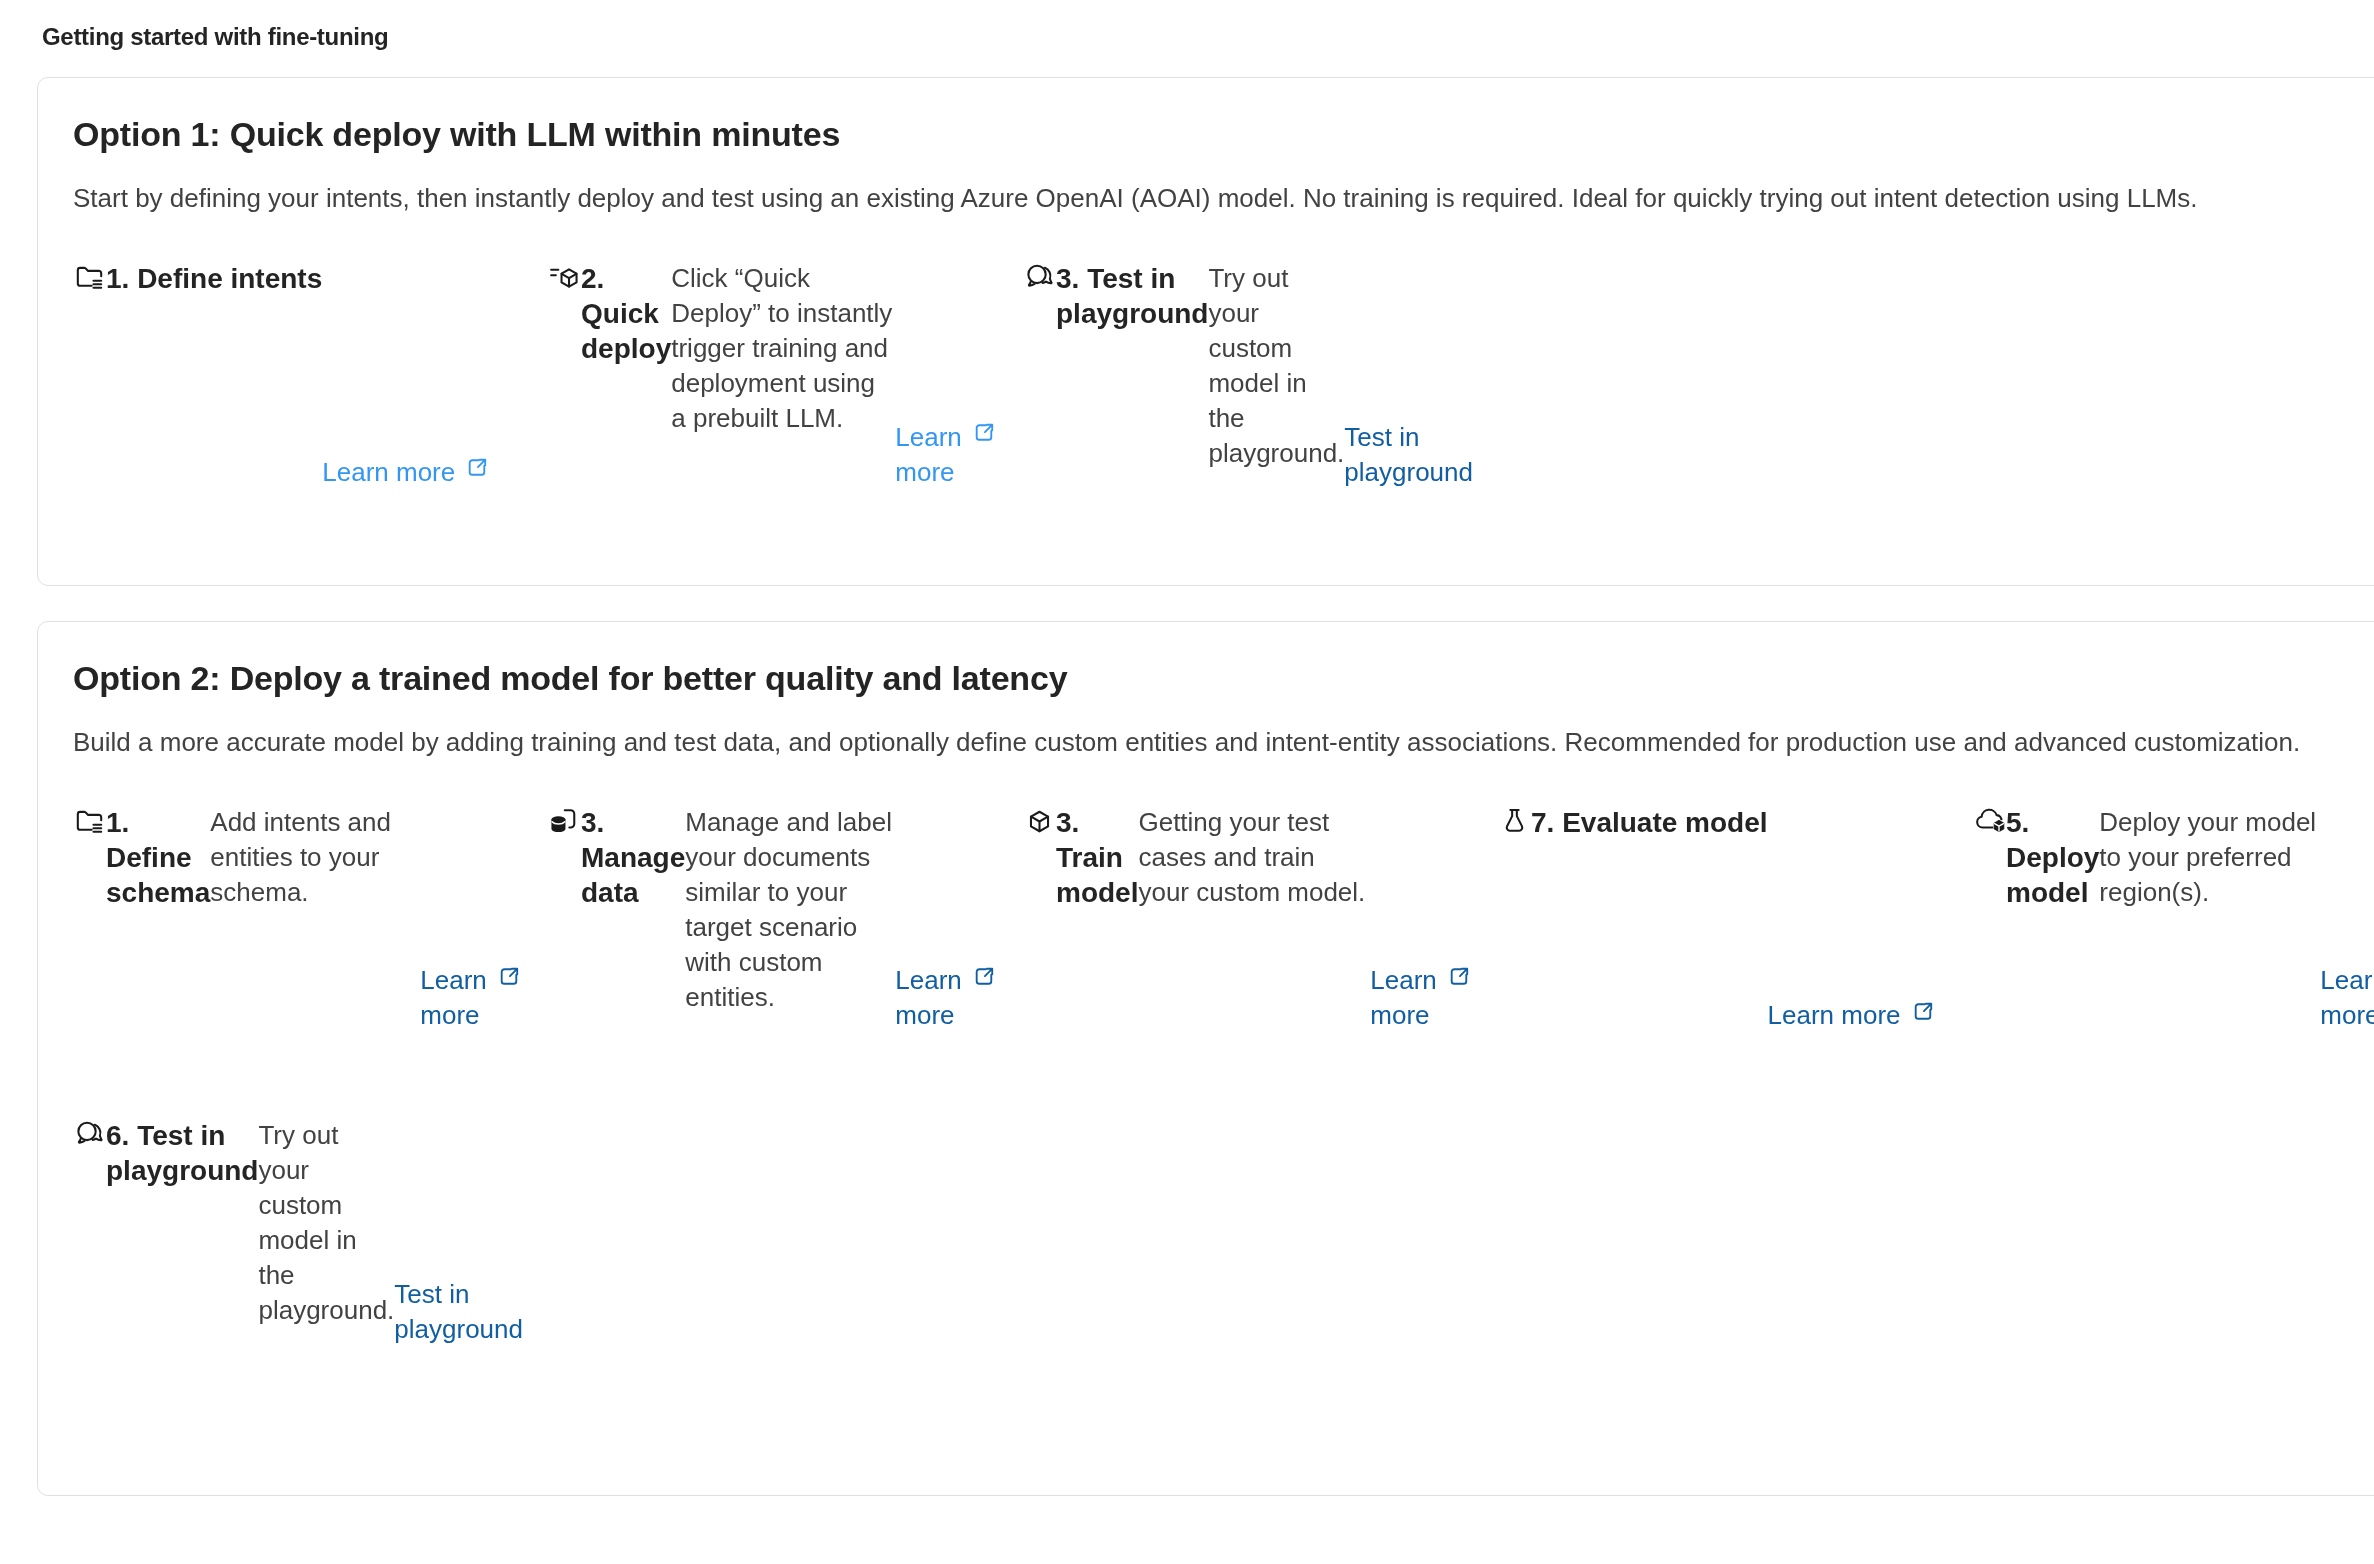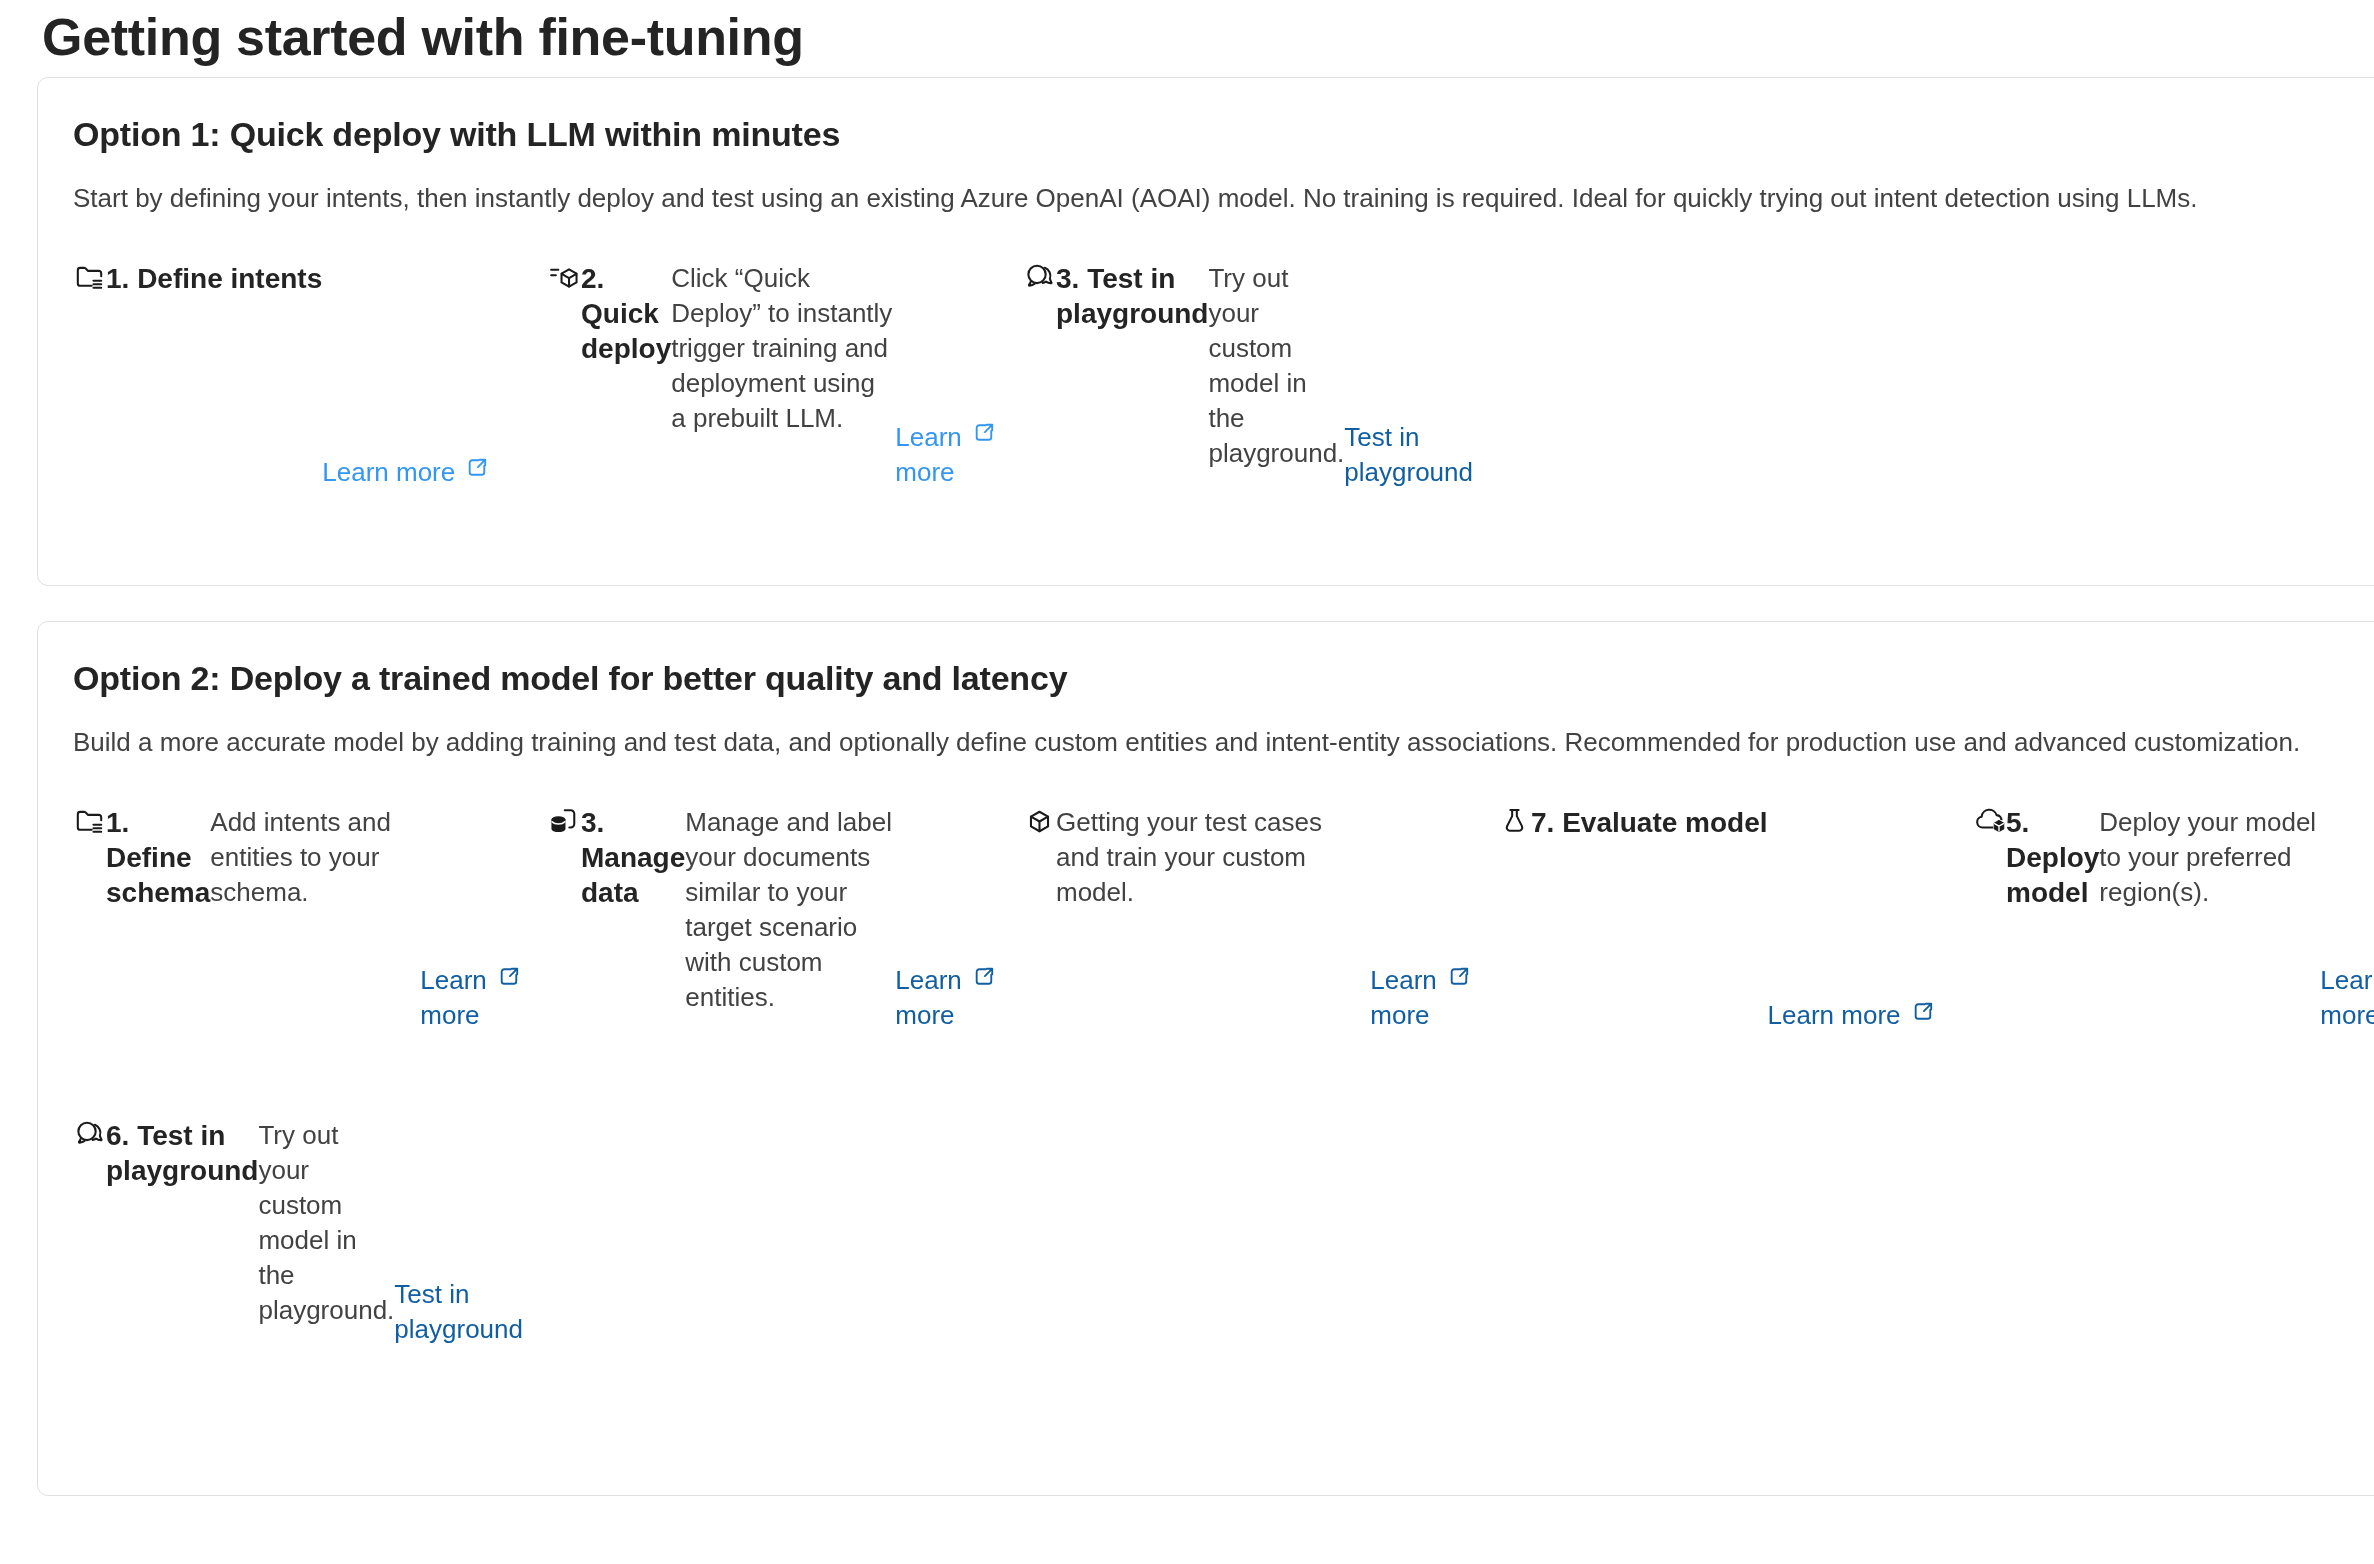--- a/index.html
+++ b/index.html
@@ -3,21 +3,21 @@
 <meta charset="utf-8">
 <style>
   html,body{margin:0;padding:0;}
   body{
     width:2375px;height:1565px;overflow:hidden;background:#ffffff;
     font-family:"Liberation Sans", sans-serif;
     -webkit-font-smoothing:antialiased;
   }
   .page{position:relative;width:2375px;height:1565px;overflow:hidden;}
   h1.page-title{
-    margin:13px 8px 0 42px;font-size:52px;line-height:48px;font-weight:700;
+    margin:13px 8px 0 42px;font-size:24px;line-height:48px;font-weight:700;
     color:var(--heading,#1f1f1f);letter-spacing:-0.3px;
   }
   .card{
     box-sizing:border-box;
     margin:16px 0 0 37px;width:2430px;
     border:1.4px solid var(--card-border,#e0e0e0);
     border-radius:11px;
     padding:35px 0 95px 35px;
     background:#fff;
   }
@@ -191,20 +191,21 @@
       <svg class="ext-icon" viewBox="0 0 27 27" width="25" height="25">
               <use href="#external-link-icon"></use>
             </svg>
     </a>
   </div>
 
   <div class="step">
     <svg class="step-icon" viewBox="0 0 36 36" width="33" height="33">
             <use href="#cube-icon"></use>
           </svg>
+    <h3 class="step-title">3. Train model</h3>
     <p class="step-body">Getting your test cases and train your custom model.</p>
     <a class="step-link dark">
       <span class="step-link-label">Learn more</span>
       <svg class="ext-icon" viewBox="0 0 27 27" width="25" height="25">
               <use href="#external-link-icon"></use>
             </svg>
     </a>
   </div>
 
   <div class="step">

